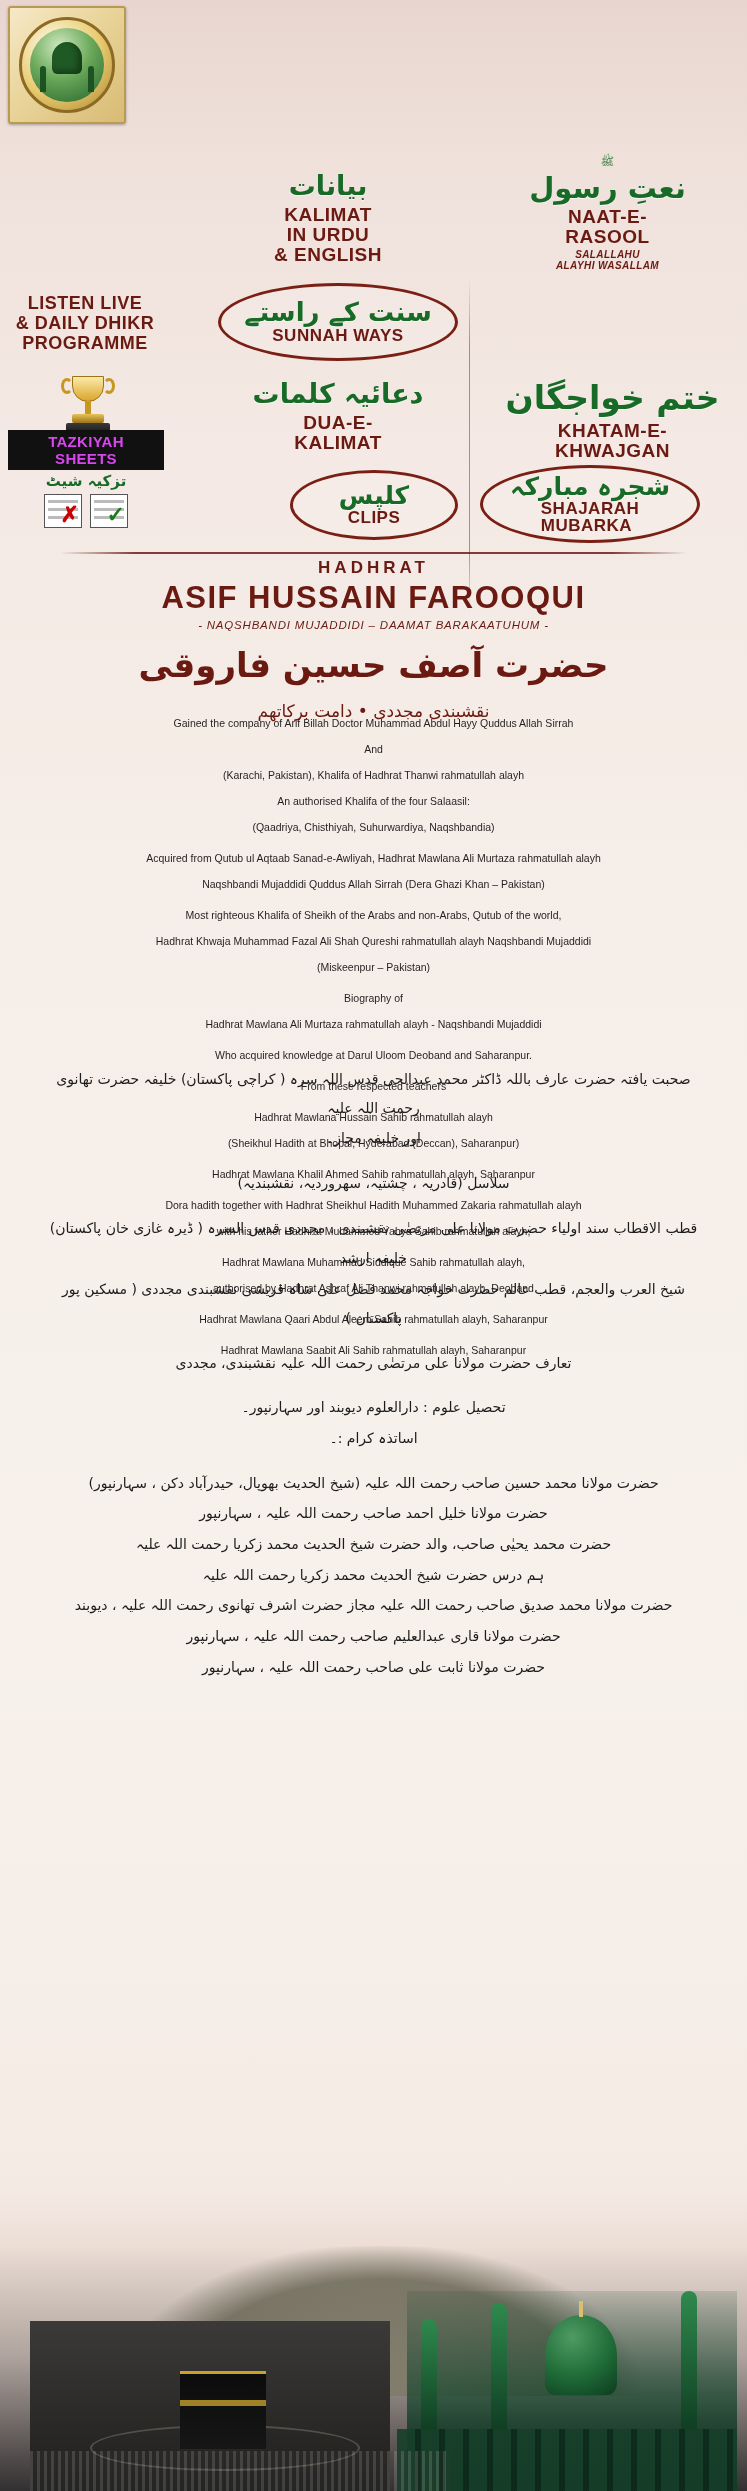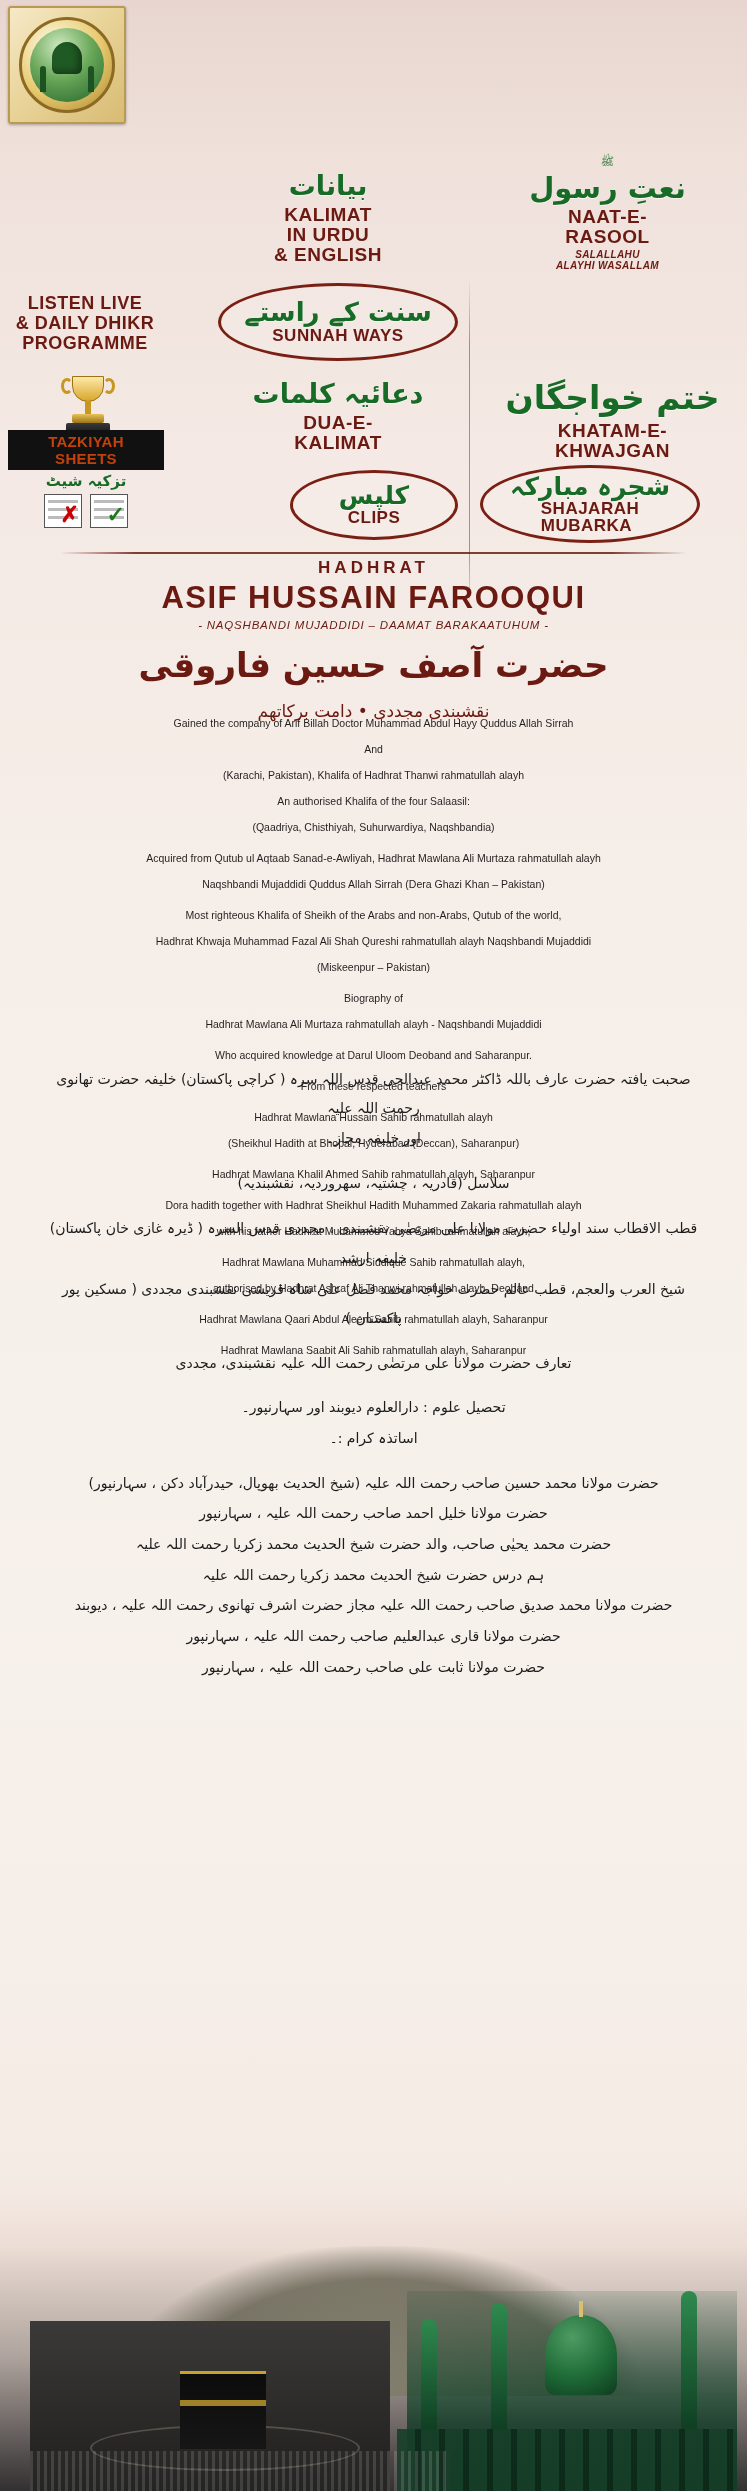--- a/index.html
+++ b/index.html
@@ -147,21 +147,21 @@
   .trophy-handle.l { left: 1px; border-right-color: transparent; }
   .trophy-handle.r { right: 1px; border-left-color: transparent; }
   .trophy-stem { position:absolute; left: 25px; top: 31px; width: 6px; height: 14px; background:#c7971f; }
   .trophy-base { position:absolute; left: 12px; top: 44px; width: 32px; height: 9px; background: linear-gradient(180deg,#e8c257,#9b7418); border-radius: 2px;}
   .trophy-base2 { position:absolute; left: 6px; top: 53px; width: 44px; height: 12px; background: linear-gradient(180deg,#3a3a3a,#141414); border-radius: 2px;}
 
   #tazkiyah {
     position:absolute; left: 8px; top: 430px; width: 156px; text-align:center;
   }
   .taz-bar {
-    background: #111; color: #c2410c; font-size: 15px; font-weight: bold;
+    background: #111; color: #d946ef; font-size: 15px; font-weight: bold;
     letter-spacing: .3px; padding: 3px 14px;
   }
   .taz-urdu { font-family:"DejaVu Sans",sans-serif; color:#176b27; font-size:15px; font-weight:bold; direction: rtl; margin-top: 2px;}
   .sheets { display:flex; gap: 8px; justify-content:center; margin-top: 4px; }
   .sheet {
     width: 38px; height: 34px; background:#fff; border: 1px solid #555;
     position: relative;
   }
   .sheet .line { position:absolute; left:3px; right:3px; height:3px; background:#bbb; }
   .sheet .line.a { top: 5px; } .sheet .line.b { top: 13px; } .sheet .line.c { top: 21px; }

